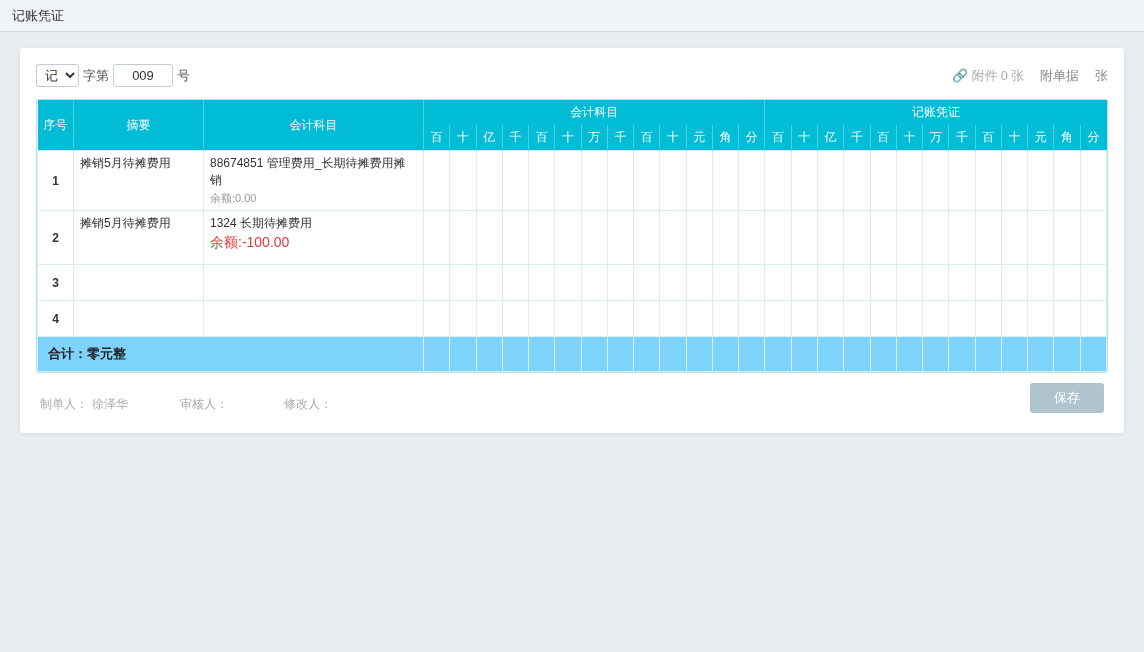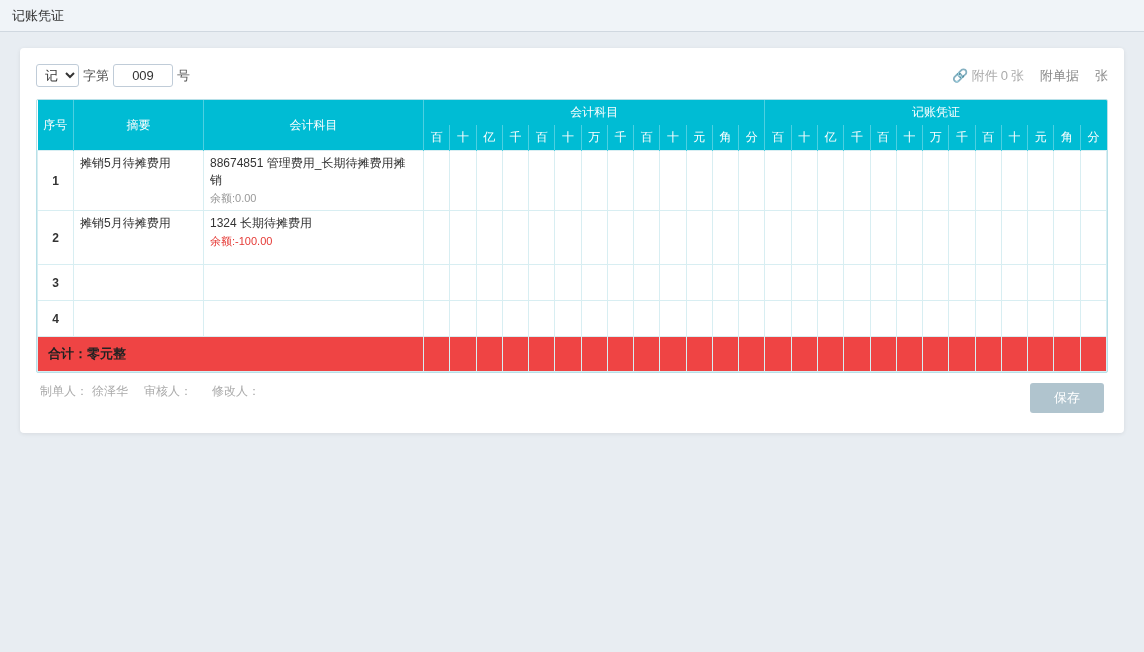--- a/index.html
+++ b/index.html
@@ -156,34 +156,34 @@
       padding: 2px 1px;
       font-size: 12px;
       min-width: 18px;
       vertical-align: middle;
     }
     .col-seq { width: 36px; }
     .col-summary { width: 130px; }
     .col-account { width: 220px; margin-top: 16px; }
     .digit-col { width: 28px; }
     .summary-row td {
-      background: #ef4444;
+      background: #7dd3fc;
       padding: 8px 10px;
       font-size: 13px;
       font-weight: bold;
       color: #222;
       border-top: 1px solid #cce8ee;
     }
     .footer-row {
       display: flex;
-      align-items: flex-start;
+      align-items: flex-end;
       padding: 10px 4px 4px 4px;
       color: #aaa;
       font-size: 12px;
-      gap: 16px;
+      gap: 52px;
     }
     .footer-item {
       display: flex;
       align-items: center;
       gap: 4px;
     }
     .footer-spacer { flex: 1; }
     .save-btn {
       background: #b0c4ce;
       color: #fff;
@@ -299,21 +299,21 @@
               <td class="digit-cell" style="height: 54px;"></td>
               <td class="digit-cell" style="height: 54px;"></td>
               <td class="digit-cell" style="height: 54px;"></td>
               <td class="digit-cell" style="height: 54px;"></td>
             </tr>
             <tr>
               <td class="center col-seq" style="height: 54px; font-weight: bold;">2</td>
               <td class="col-summary" style="font-size: 12px;">摊销5月待摊费用</td>
               <td class="col-account">
                 <div style="font-size: 12px;">1324 长期待摊费用</div>
-                <div style="margin-top: 2px; font-size: 11px; color: rgb(229, 57, 53);">余额:-100.00</div>
+                <div style="margin-top: 2px; font-size: 14px; color: rgb(229, 57, 53);">余额:-100.00</div>
               </td>
               <td class="digit-cell" style="height: 54px;"></td>
               <td class="digit-cell" style="height: 54px;"></td>
               <td class="digit-cell" style="height: 54px;"></td>
               <td class="digit-cell" style="height: 54px;"></td>
               <td class="digit-cell" style="height: 54px;"></td>
               <td class="digit-cell" style="height: 54px;"></td>
               <td class="digit-cell" style="height: 54px;"></td>
               <td class="digit-cell" style="height: 54px;"></td>
               <td class="digit-cell" style="height: 54px;"></td>

